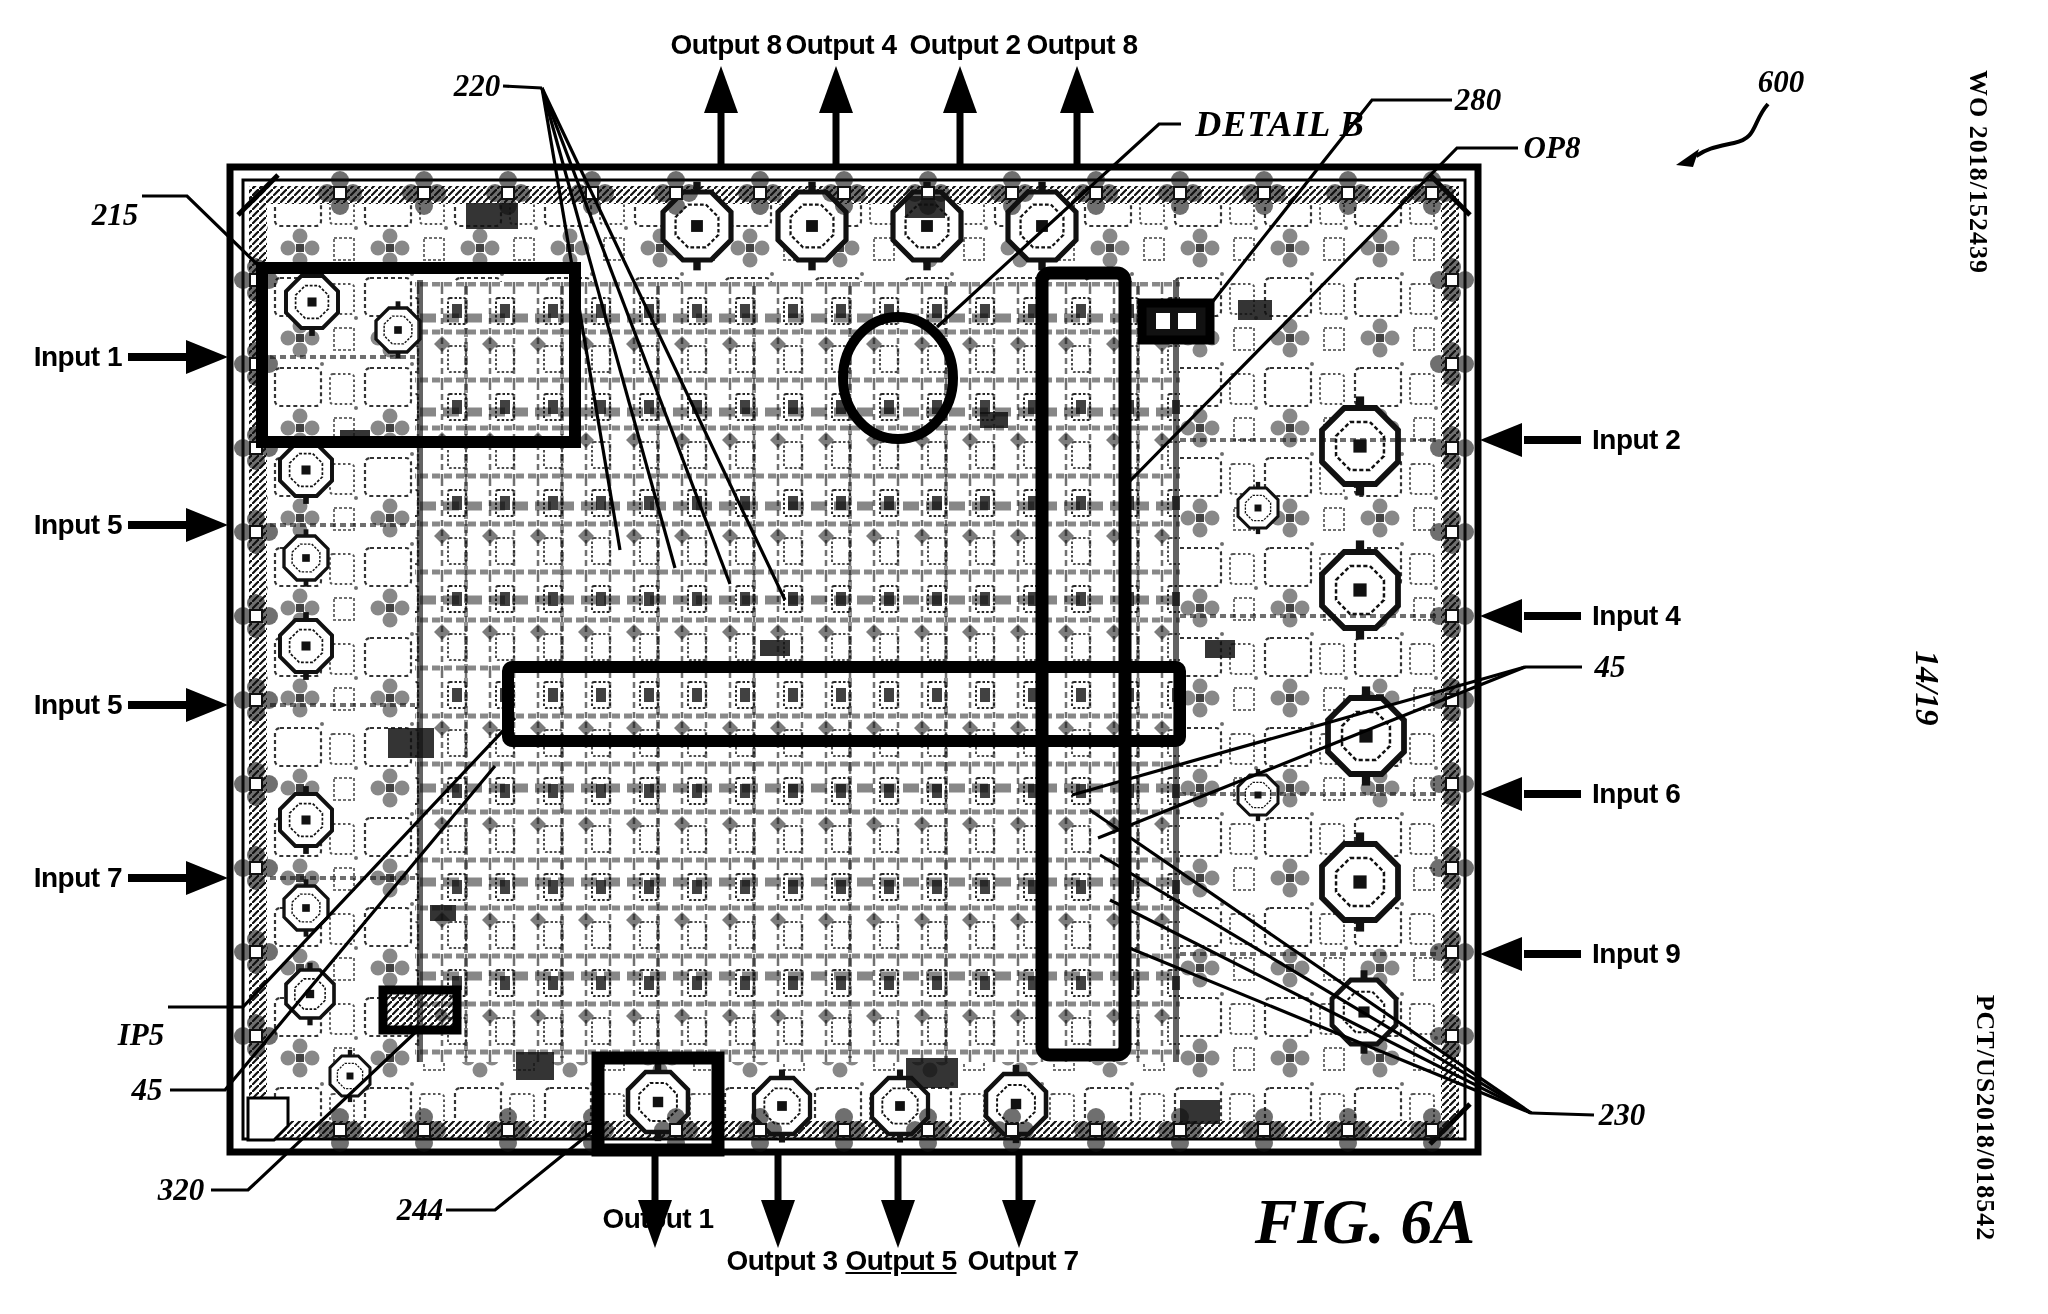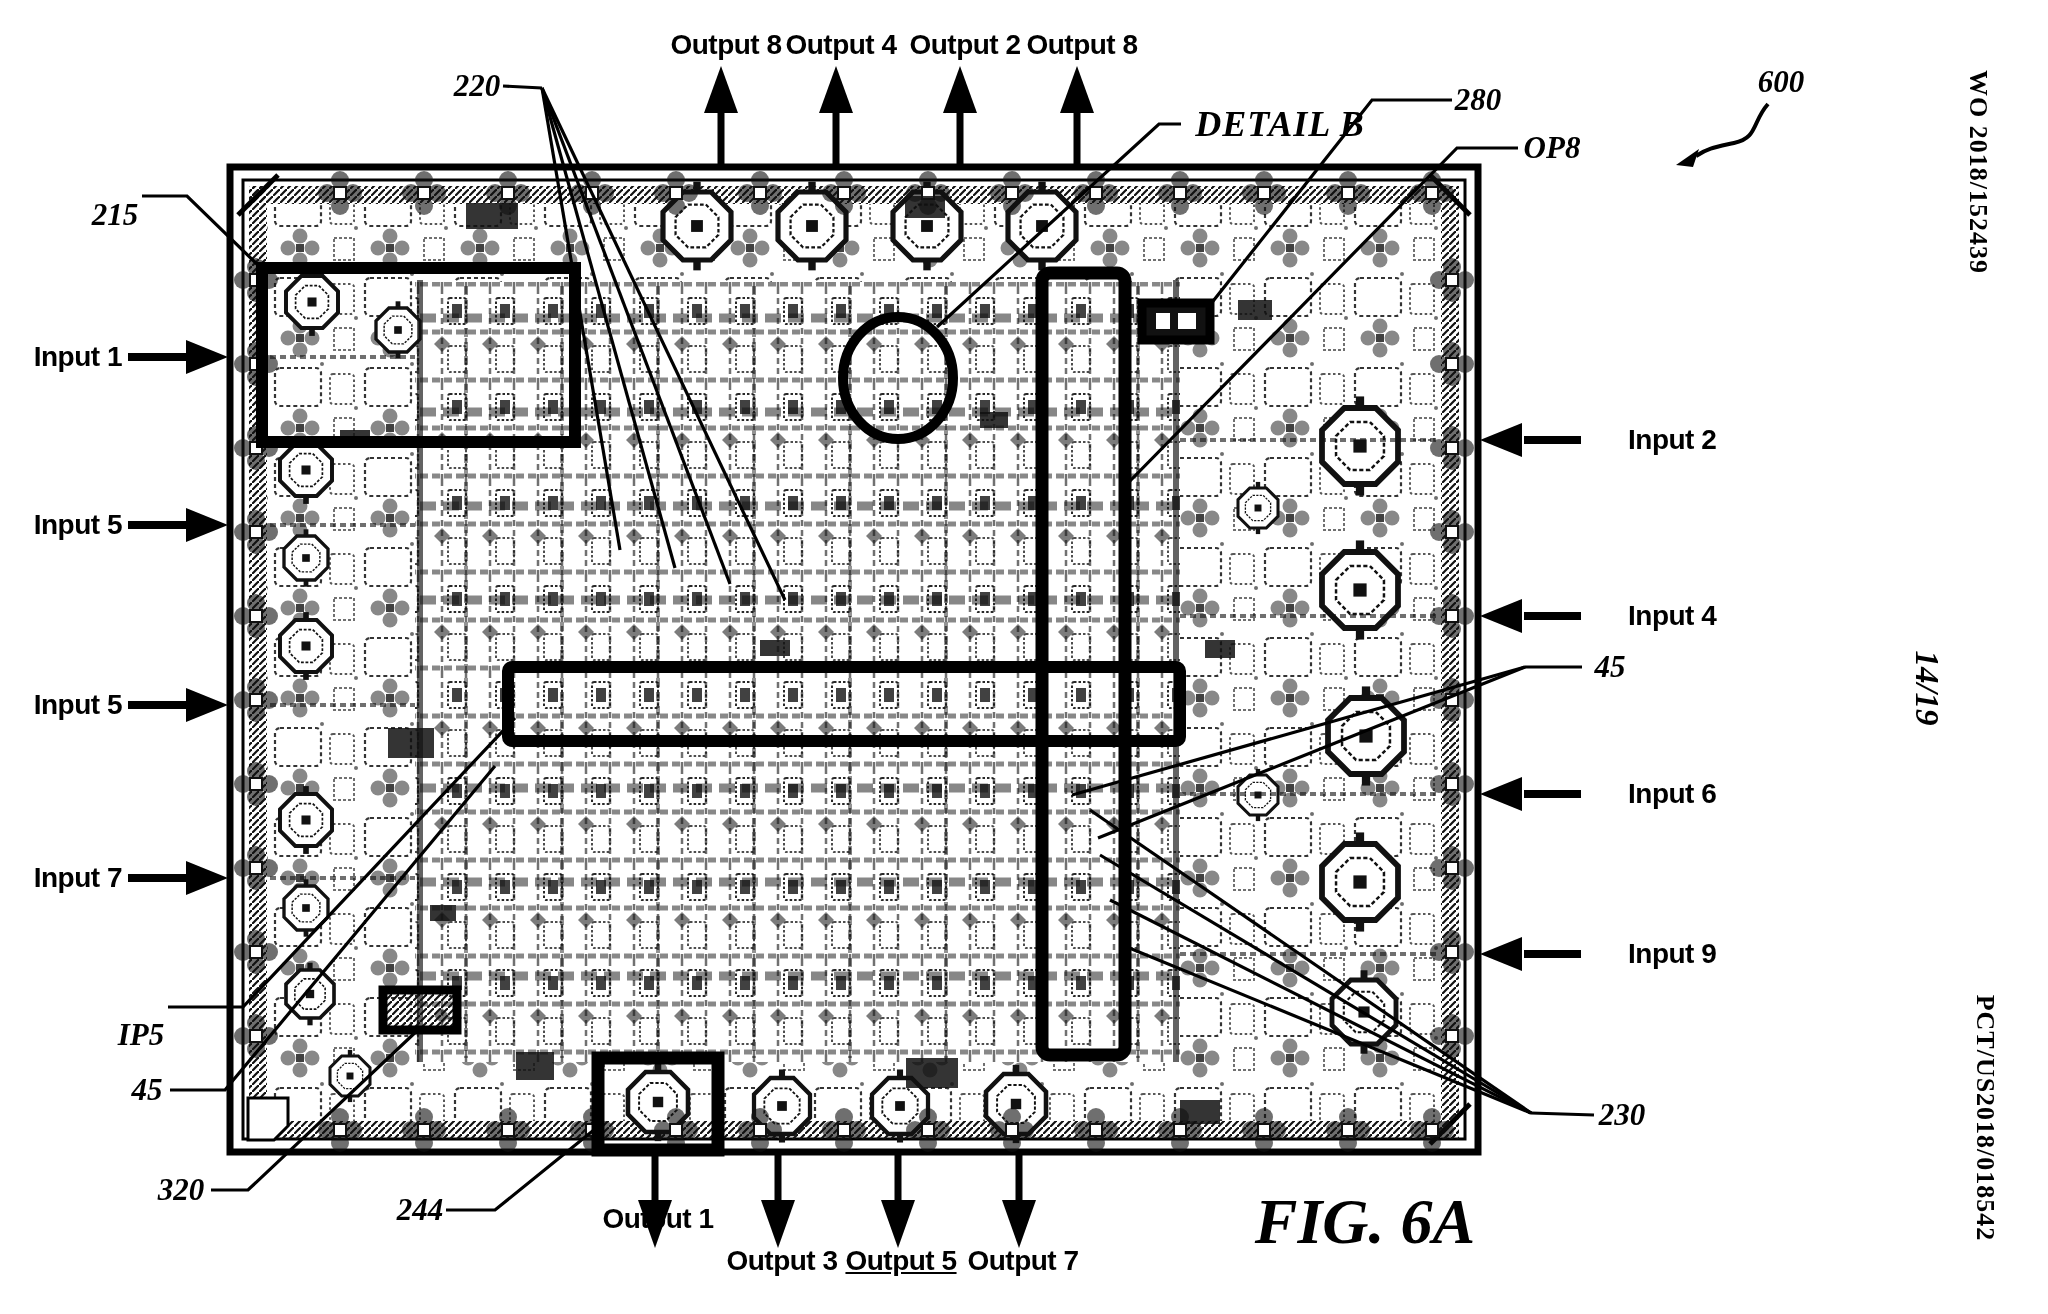--- a/index.html
+++ b/index.html
@@ -7,21 +7,21 @@
         font-family:"Liberation Sans",sans-serif;color:#000;}
   .lbl{position:absolute;white-space:nowrap;}
   .io{font:bold 28px "Liberation Sans",sans-serif;letter-spacing:-.5px;}
   .ref{font:bold italic 31px "Liberation Serif","DejaVu Serif",serif;}
   .detail{font:bold italic 36px "Liberation Serif","DejaVu Serif",serif;letter-spacing:1px;}
   .figcap{font:bold italic 64px "Liberation Serif","DejaVu Serif",serif;}
   .vert{writing-mode:vertical-rl;font:bold 26px "Liberation Serif","DejaVu Serif",serif;letter-spacing:1px;}
   .vsheet{writing-mode:vertical-rl;font:bold italic 33px "Liberation Serif","DejaVu Serif",serif;}
   .ctr{transform:translate(-50%,-50%);}
   .vctr{transform:translate(-50%,-50%);}
-  .rt{transform:translateY(-50%);margin-left:36px;}
+  .rt{transform:translateY(-50%);}
   .leftin{left:0;width:122px;text-align:right;transform:translateY(-50%);}
   svg{position:absolute;left:0;top:0;}
 </style>
 </head>
 <body>
 
 <div class="page">
 
 <svg id="art" width="2048" height="1314" viewBox="0 0 2048 1314">
   <defs>

